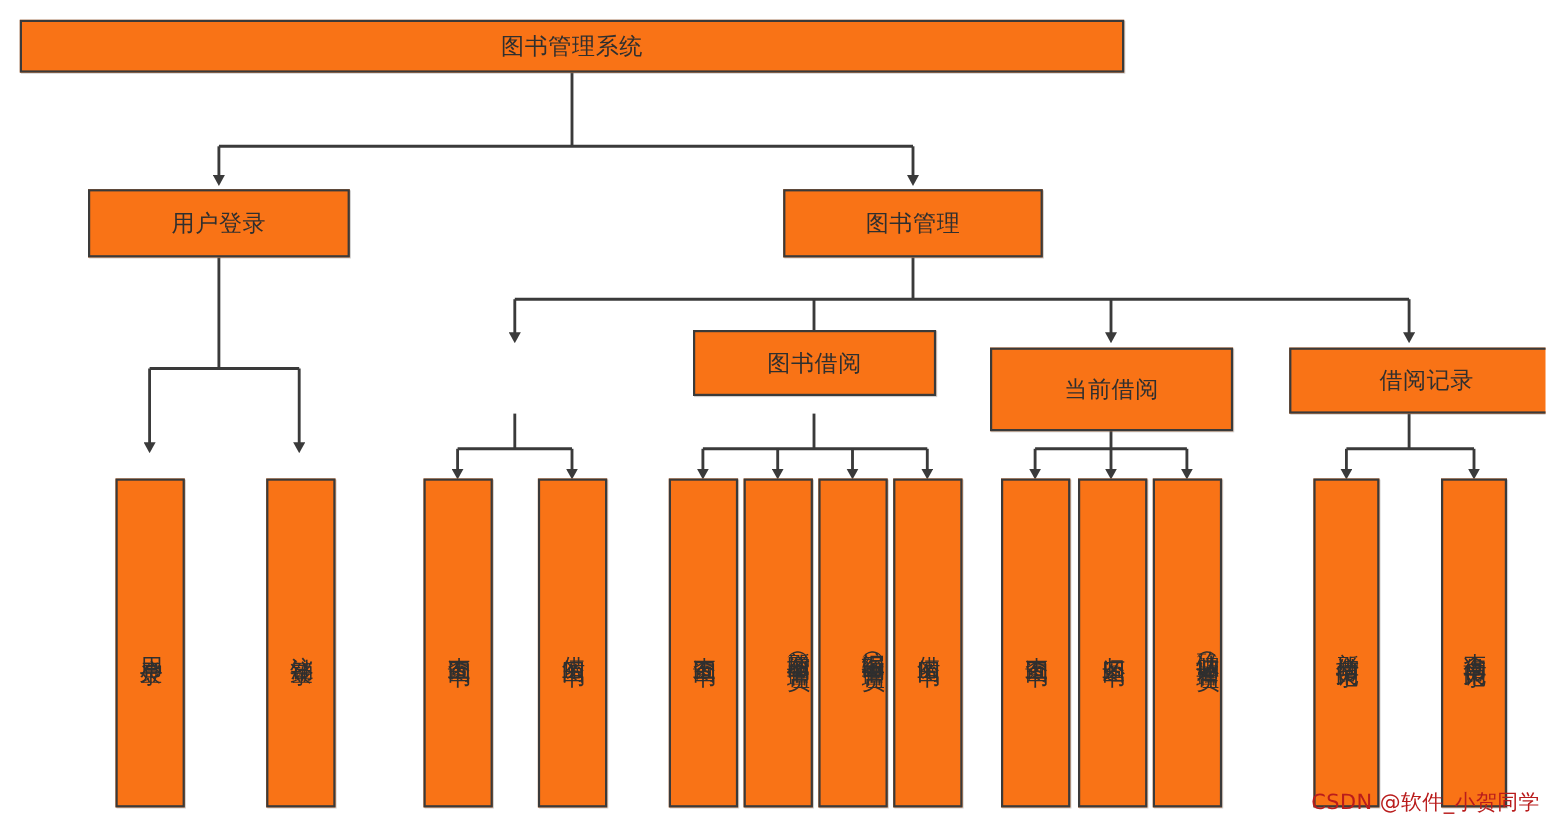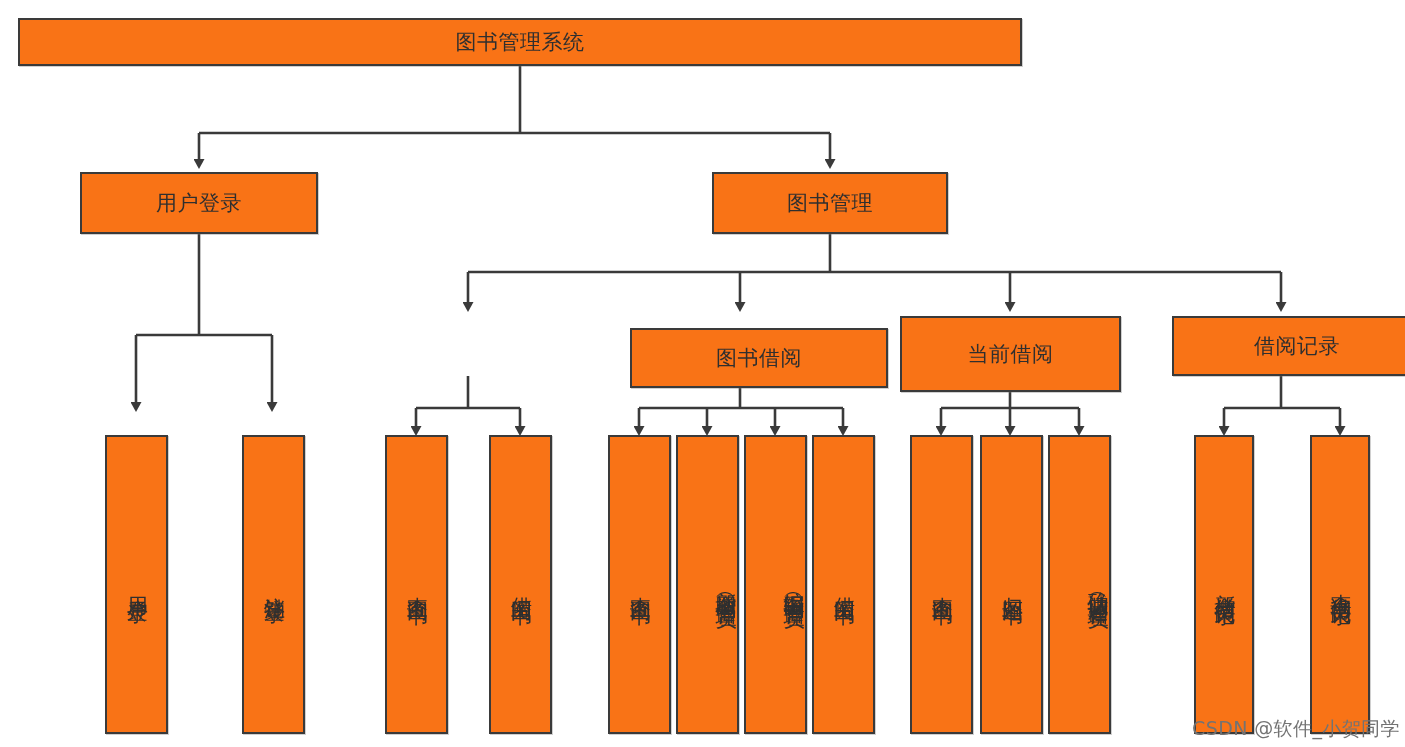--- a/index.html
+++ b/index.html
@@ -37,21 +37,21 @@
     justify-content:center;
     padding-top:6px;
     box-sizing:border-box;
     white-space:normal;
     max-height:100%;
   }
   .node-box.vertical.v-top .node-label{padding-top:4px;}
   .node-box.vertical.v-mid .node-label{justify-content:center;align-items:center;padding-top:0;}
   .watermark{
     position:absolute;
-    color:#737373;
+    color:#b91c1c;
     font-size:19px;
     letter-spacing:.4px;
     white-space:nowrap;
     user-select:none;
   }
 </style>
 </head>
 <body>
 
 <div id="diagram-root">
@@ -115,21 +115,21 @@
 
   <div class="node-box horizontal" style="left:80px;top:172px;width:238px;height:62px;">
     <span class="node-label">用户登录</span>
   </div>
 
   <div class="node-box horizontal" style="left:712px;top:172px;width:236px;height:62px;">
     <span class="node-label">图书管理</span>
   </div>
 
 
-  <div class="node-box horizontal" style="left:630px;top:328px;width:258px;height:60px;">
+  <div class="node-box horizontal" style="left:630px;top:300px;width:221px;height:60px;">
     <span class="node-label">图书借阅</span>
   </div>
 
   <div class="node-box horizontal" style="left:900px;top:316px;width:221px;height:76px;">
     <span class="node-label">当前借阅</span>
   </div>
 
   <div class="node-box horizontal" style="left:1172px;top:316px;width:250px;height:60px;padding-left:14px;">
     <span class="node-label">借阅记录</span>
   </div>

